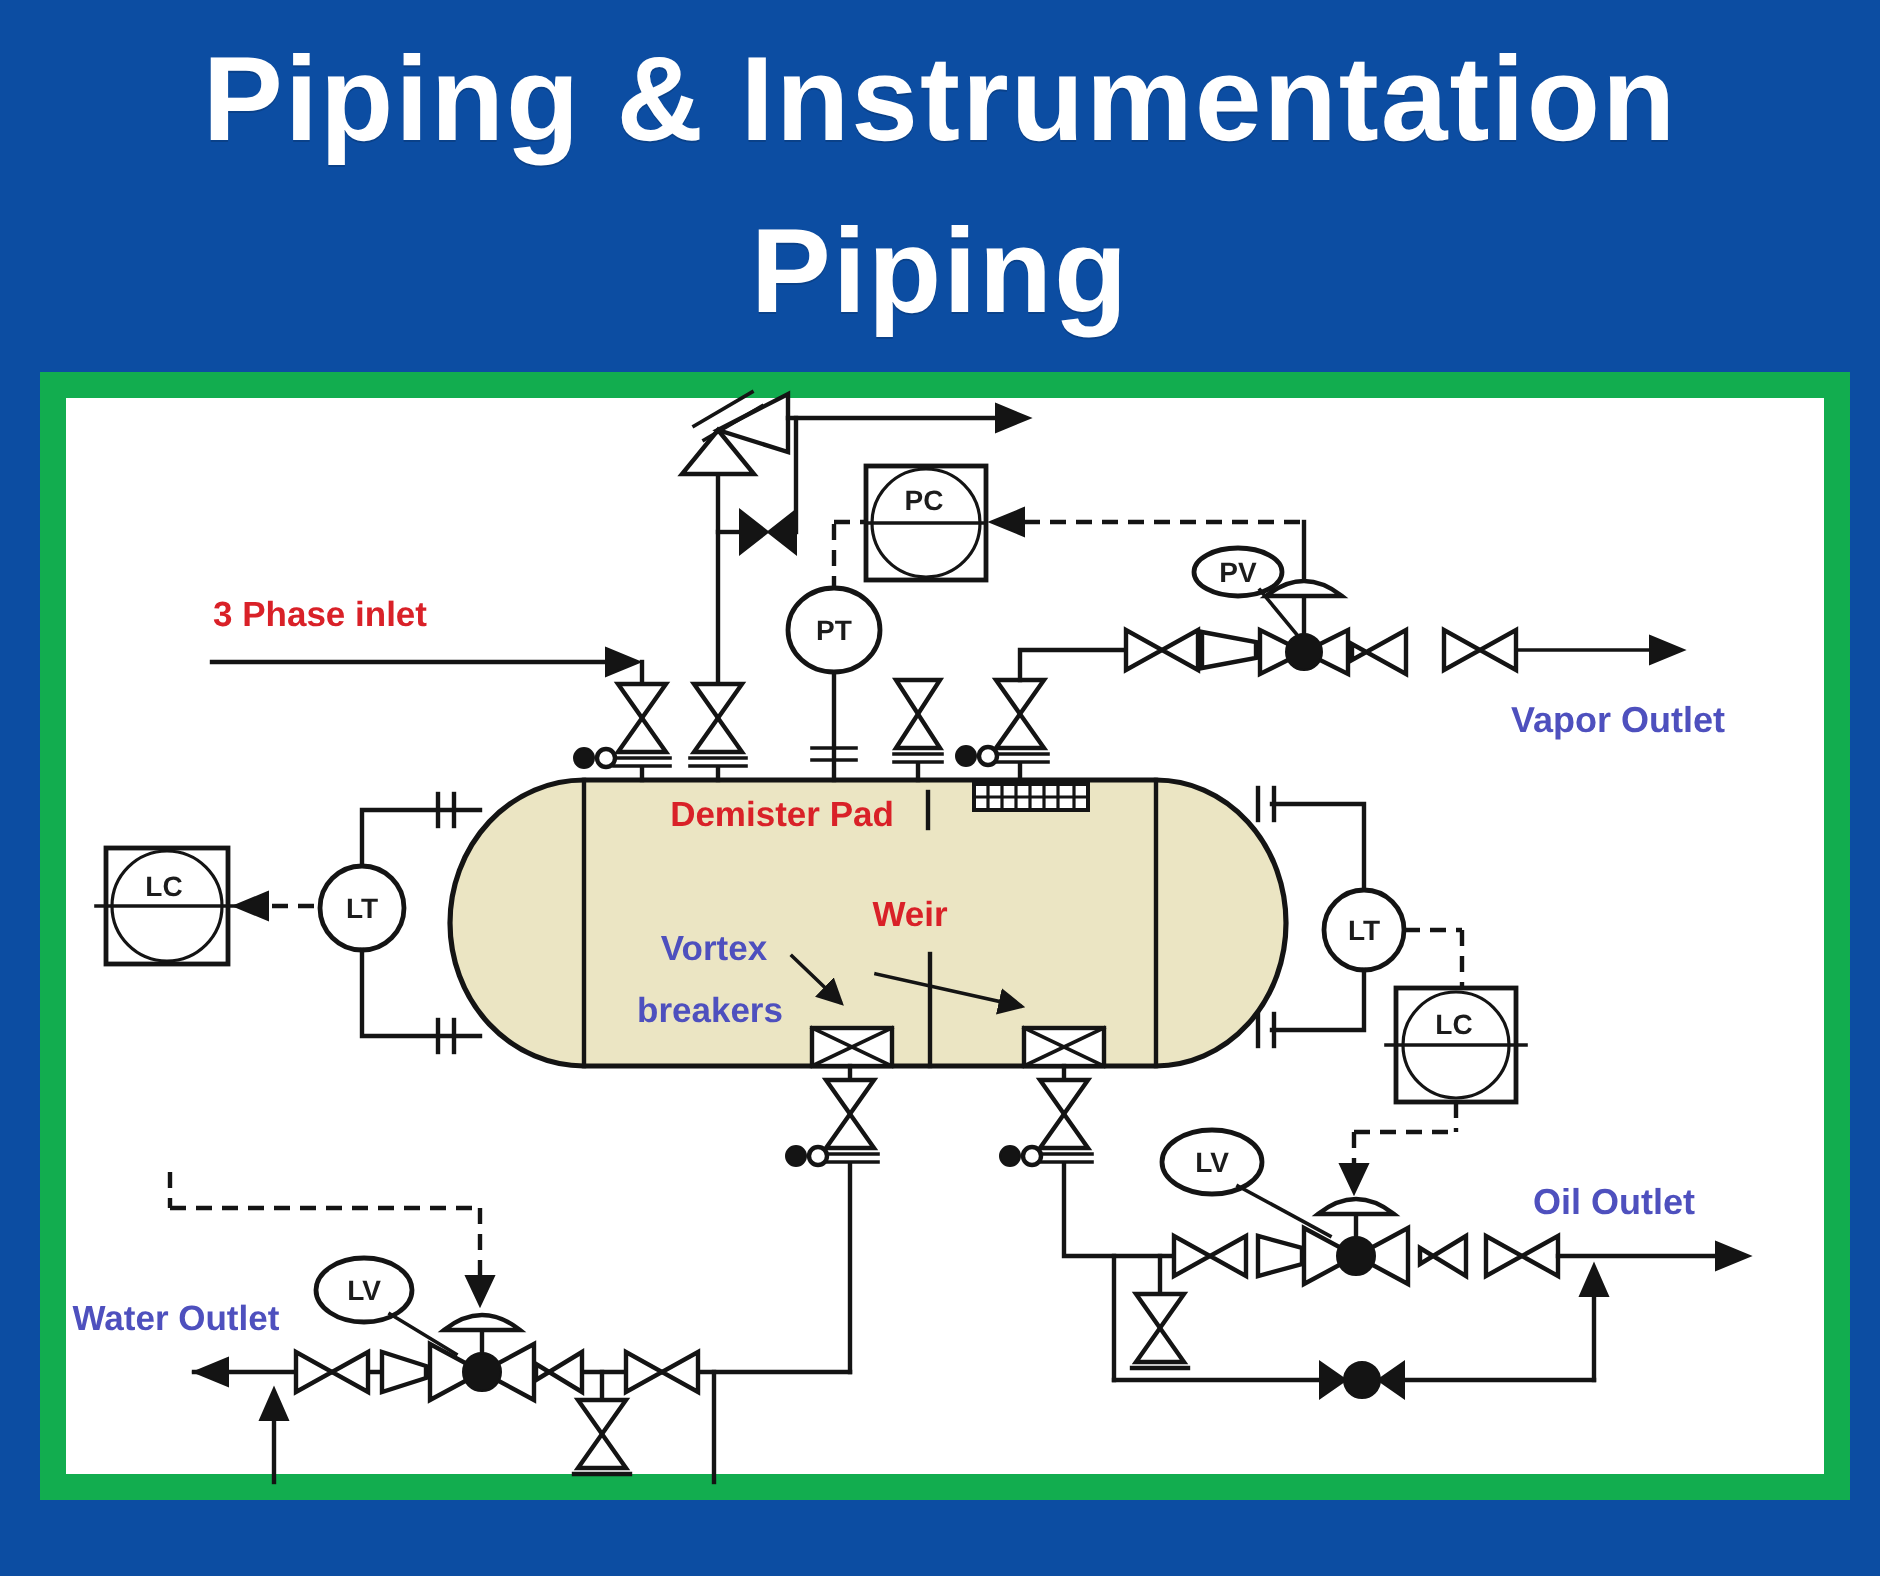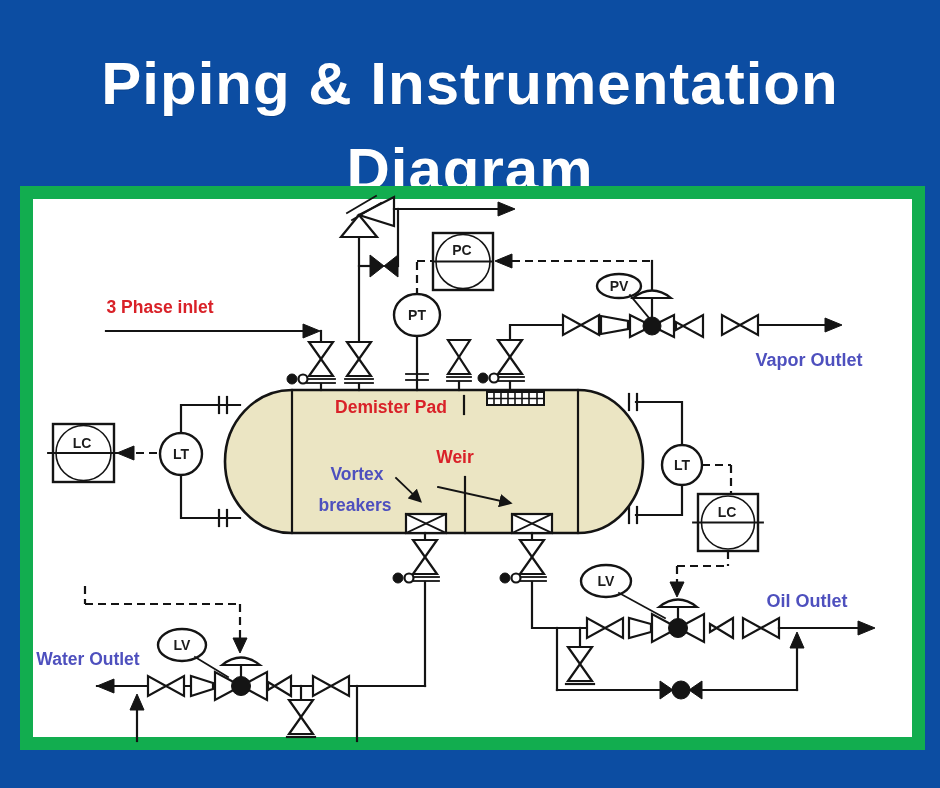--- a/index.html
+++ b/index.html
@@ -4,21 +4,21 @@
 <style>
   html,body{margin:0;padding:0;}
   body{
     width:940px;height:788px;position:relative;overflow:hidden;
     background:#0C4DA2;
     font-family:"Liberation Sans", sans-serif;
   }
   .title-wrap{
     position:absolute;left:0;top:0;width:940px;height:186px;
     display:flex;flex-direction:column;align-items:center;justify-content:center;
-    color:#ffffff;text-align:center;line-height:1.0;margin-top:34px;
+    color:#ffffff;text-align:center;line-height:1.0;
   }
   .title-line{
     font-weight:800;font-size:60px;letter-spacing:1px;
     text-shadow:0 1px 0 rgba(0,0,0,0.15);
   }
   .title-line.second{margin-top:26px;}
   .panel{
     position:absolute;left:20px;top:186px;width:905px;height:564px;
     background:#ffffff;border:13px solid #12AD4F;box-sizing:border-box;
   }
@@ -32,21 +32,21 @@
   .inst-thin{fill:none;stroke:#141414;stroke-width:1.6;}
   .tag{font-family:"Liberation Sans",sans-serif;font-weight:700;font-size:14px;fill:#1c1c1c;text-anchor:middle;}
   .lbl{font-family:"Liberation Sans",sans-serif;font-weight:700;font-size:17.5px;text-anchor:middle;}
   .lbl-big{font-family:"Liberation Sans",sans-serif;font-weight:700;font-size:18px;text-anchor:middle;}
 </style>
 </head>
 <body>
 
 <div class="title-wrap">
   <div class="title-line">Piping &amp; Instrumentation</div>
-  <div class="title-line second">Diagram</div>
+  <div class="title-line second">Piping</div>
 </div>
 
 <div class="panel"></div>
 
 <svg width="940" height="788" viewBox="0 0 940 788">
   <defs>
     <marker id="arr" viewBox="0 0 10 10" refX="8" refY="5" markerWidth="7.5" markerHeight="7.5" orient="auto-start-reverse">
       <path d="M0,0 L10,5 L0,10 z" fill="#141414"></path>
     </marker>
   </defs>

